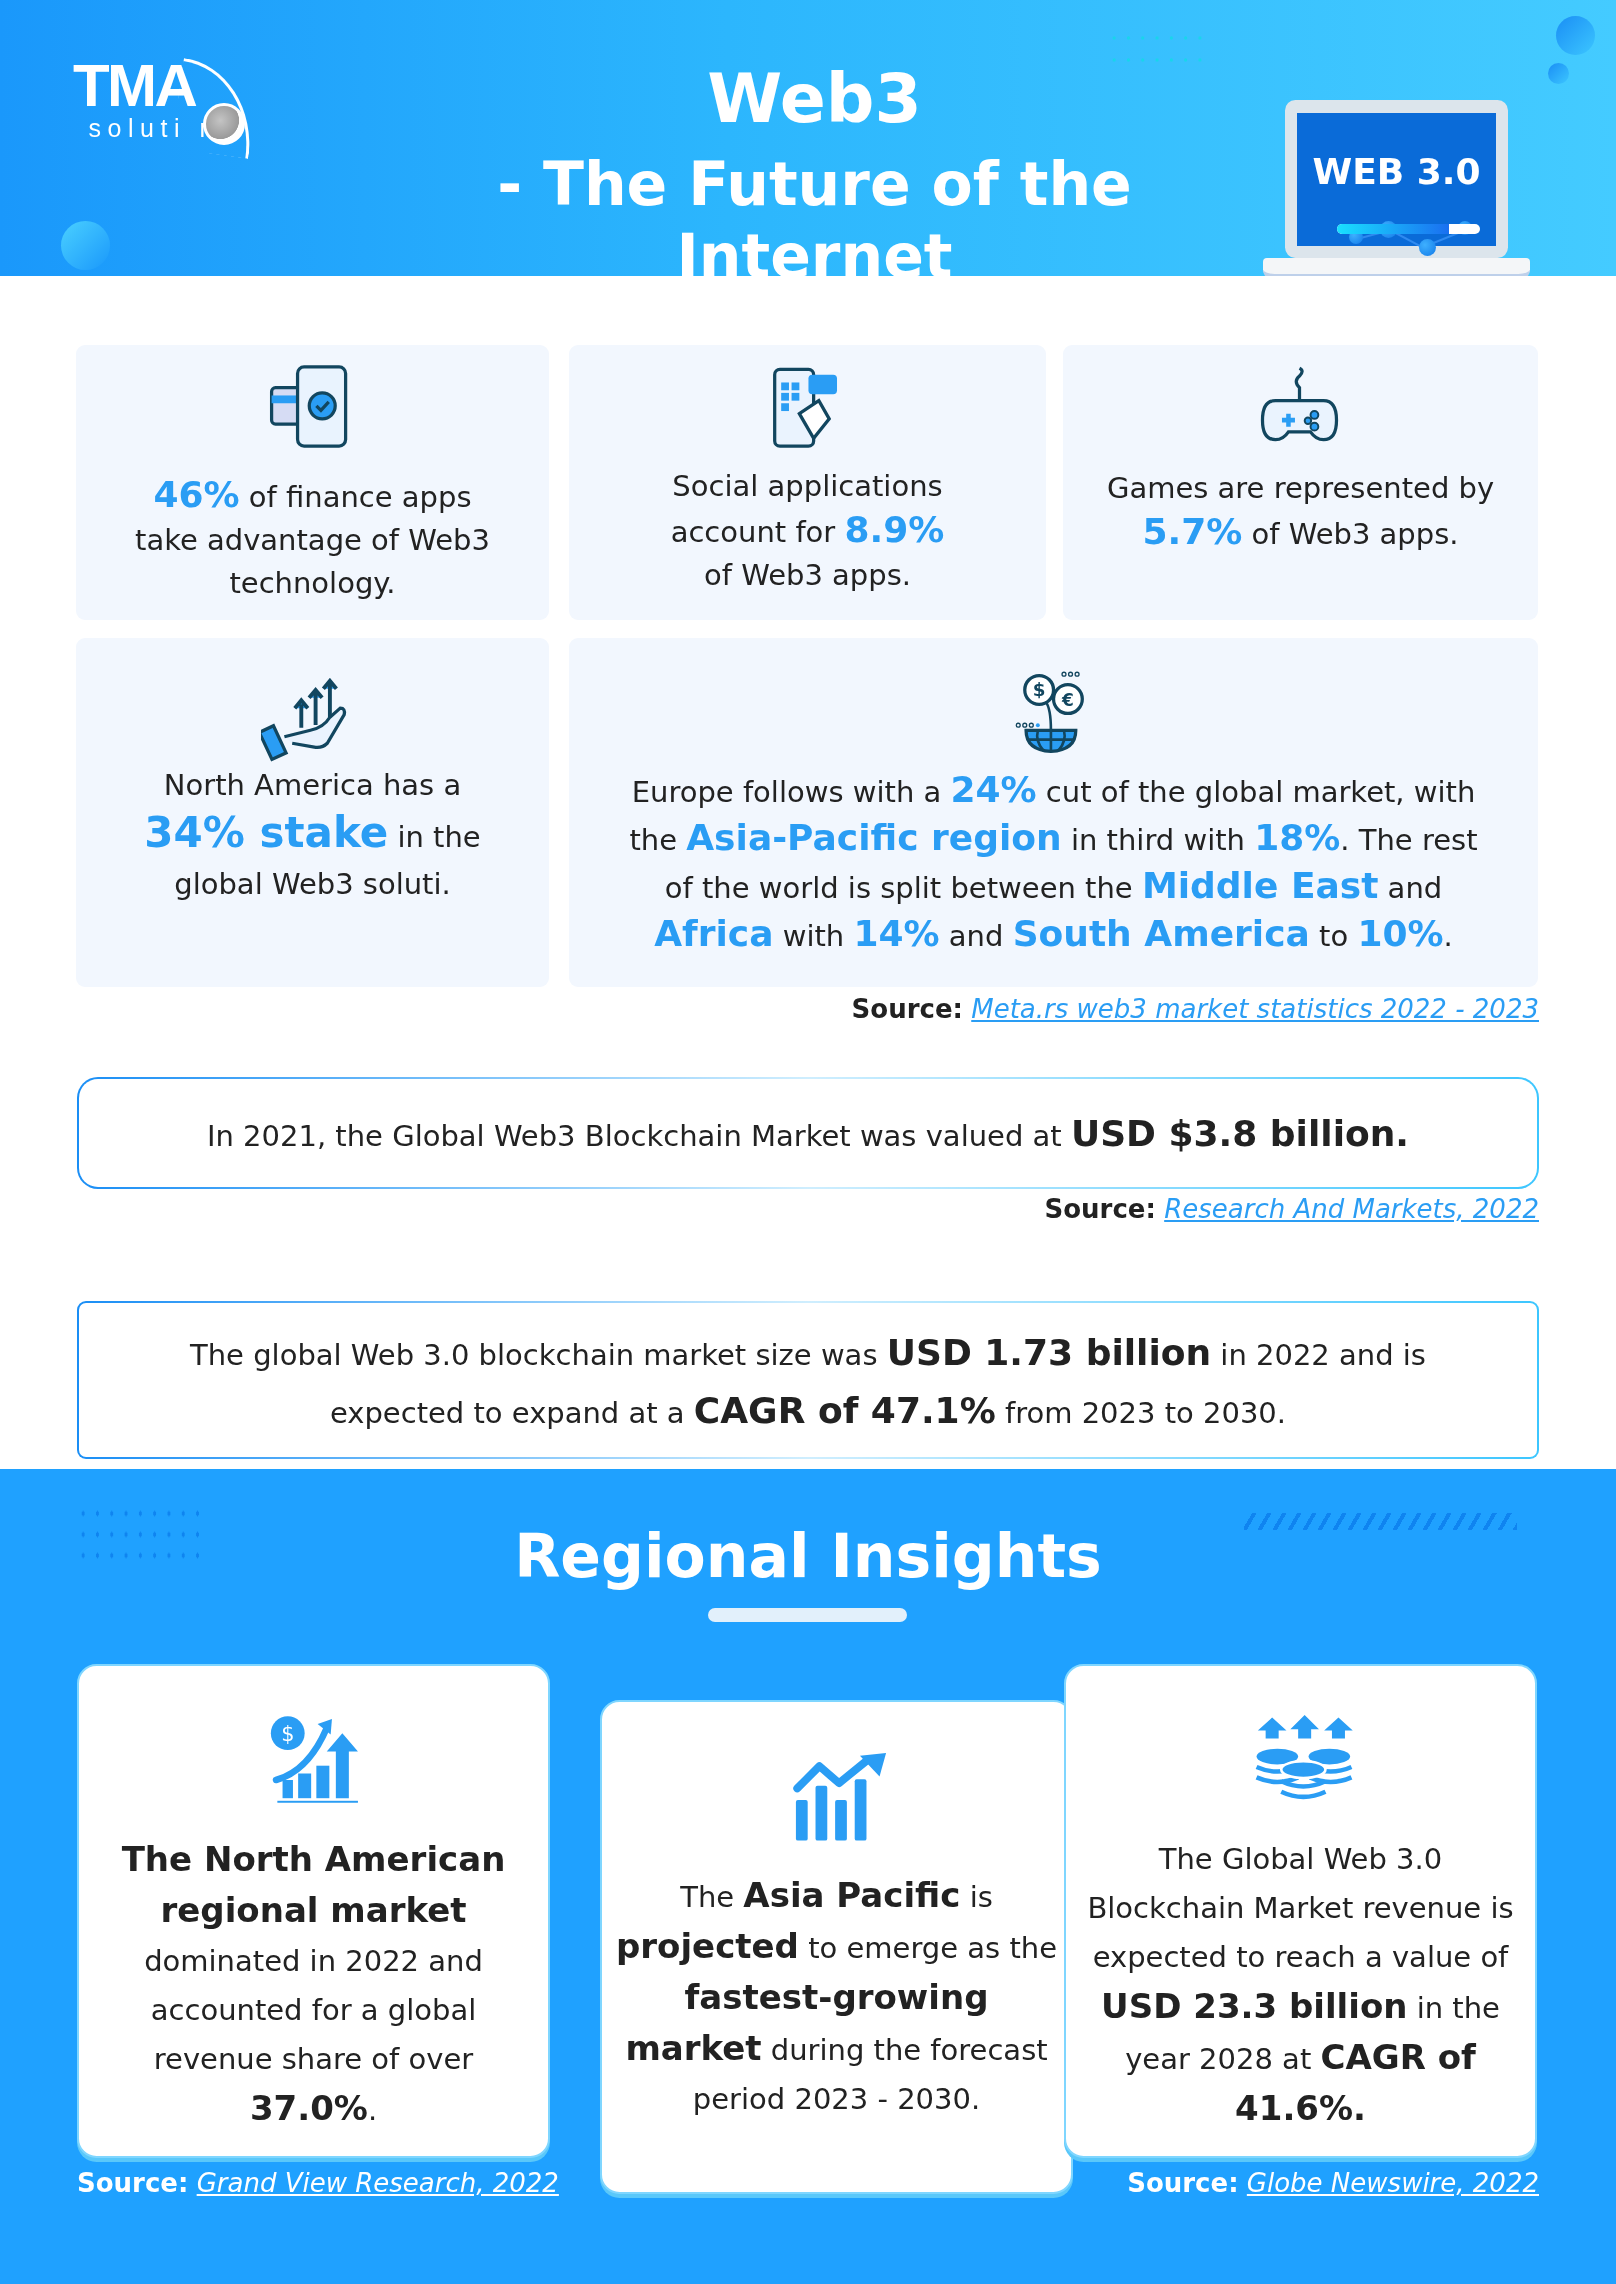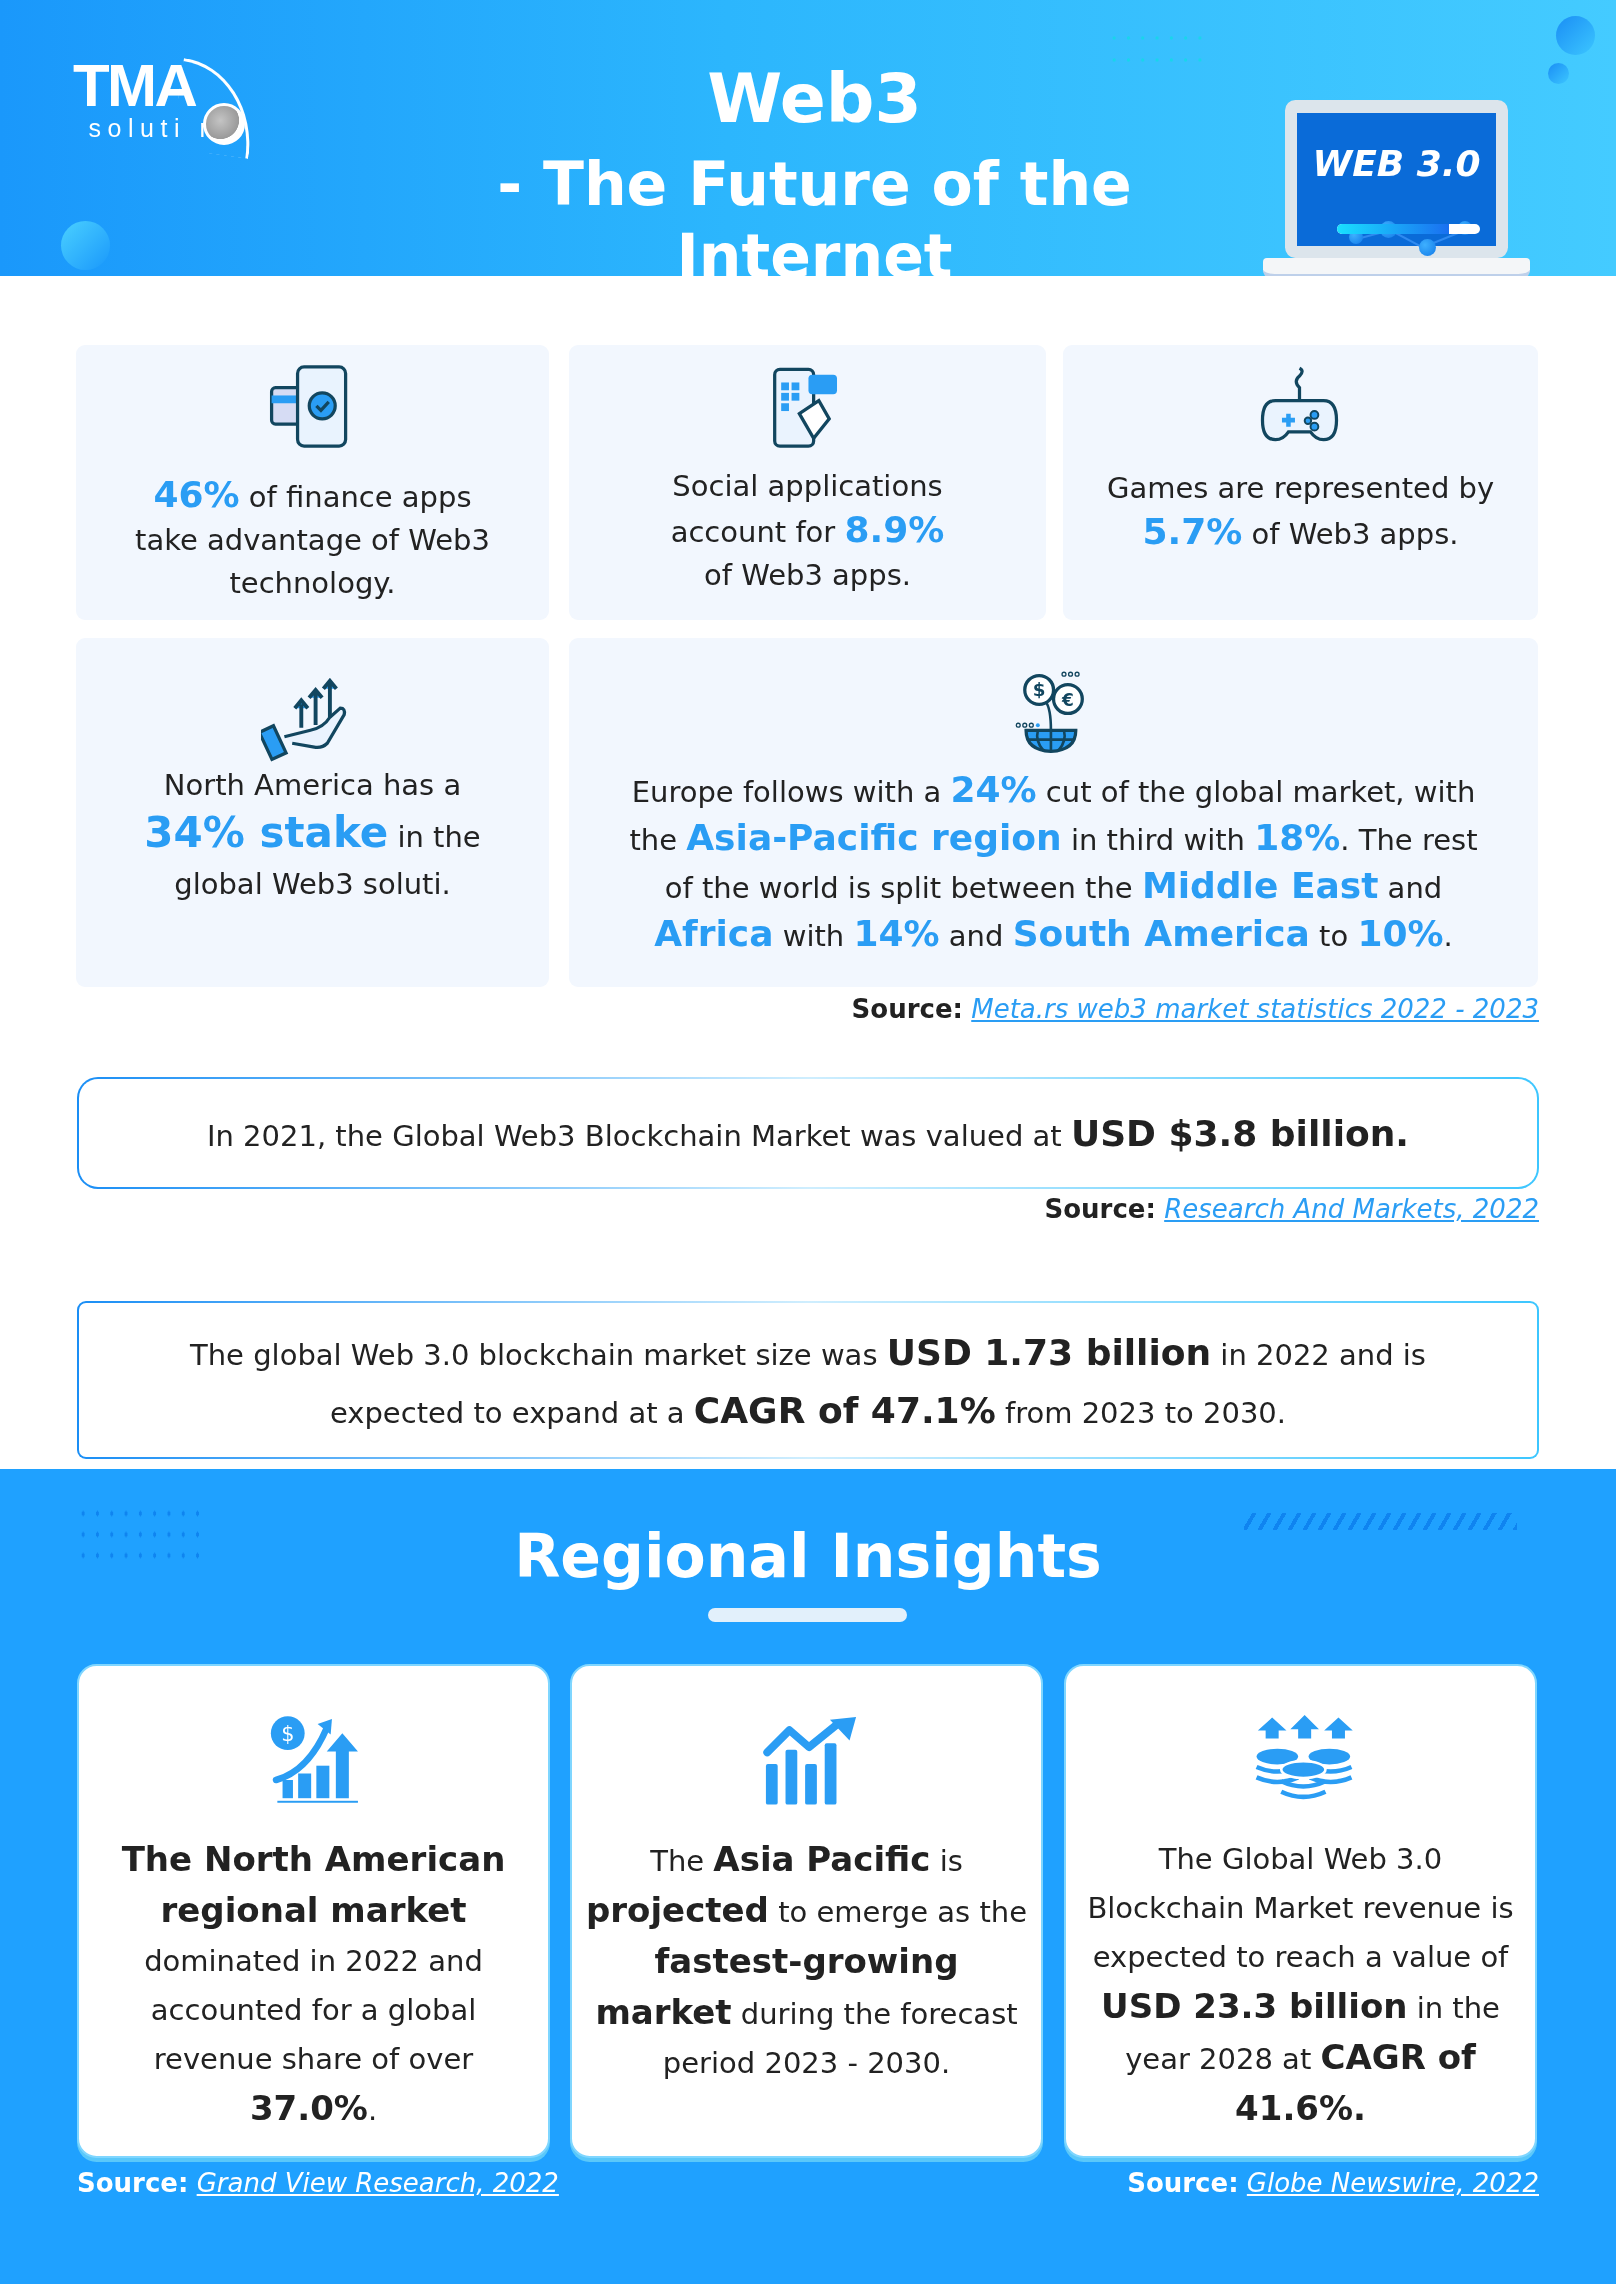--- a/index.html
+++ b/index.html
@@ -91,21 +91,21 @@
   <div class="laptop">
     <div class="lap-frame"></div>
     <div class="lap-screen"></div>
     <div class="lap-line" style="left:94px;top:140px;width:33px;transform:rotate(-15deg);top:138px;"></div>
     <div class="lap-line" style="left:127px;top:130px;width:39px;transform:rotate(28deg);top:129px;"></div>
     <div class="lap-line" style="left:163px;top:146px;width:44px;transform:rotate(-22deg);top:145px;"></div>
     <div class="node" style="left:86px;top:130px;"></div>
     <div class="node" style="left:117px;top:121px;width:17px;height:17px;"></div>
     <div class="node" style="left:156px;top:139px;width:17px;height:17px;"></div>
     <div class="node" style="left:195px;top:121px;"></div>
-    <div class="lap-text" style="top:44px;font-style:italic;">WEB 3.0</div>
+    <div class="lap-text" style="top:52px;">WEB 3.0</div>
     <div class="lap-bar" style="top:124px;left:74px;">
         <div class="lap-bar-fill"></div>
       </div>
     <div class="lap-base"></div>
   </div>
 </div>
 
 <div class="card" style="left:76px;top:345px;width:473px;height:275px;">
   <svg class="icon" style="left:193px;top:18px;" width="87" height="87" viewBox="0 0 134 134">
     <rect x="4" y="38" width="60" height="56" rx="6" fill="#d6dcf4" stroke="#12465f" stroke-width="5"></rect>
@@ -224,21 +224,21 @@
       <rect x="46" y="90" width="20" height="38" fill="#2a9df4"></rect>
       <rect x="74" y="78" width="20" height="50" fill="#2a9df4"></rect>
       <path d="M104 128 v-72 h-14 l24 -28 l24 28 h-14 v72 z" fill="#2a9df4"></path>
       <rect x="14" y="132" width="124" height="3" fill="#2a9df4"></rect>
     </svg>
     <div class="rcard-text">
       <b>The North American regional market</b><span> dominated in 2022 and accounted for a global revenue share of over </span><b>37.0%</b><span>.</span>
     </div>
   </div>
 
-  <div class="rcard" style="left:570px;">
+  <div class="rcard" style="left:600px;margin-top:36px;">
     <svg class="icon" style="left:190px;top:51px;" width="98" height="89" viewBox="0 0 150 136">
       <path d="M8 54 l34 -34 l30 26 l42 -34" stroke="#2a9df4" stroke-width="12" fill="none" stroke-linejoin="round" stroke-linecap="round"></path>
       <path d="M104 4 l40 -4 l-10 36 z" fill="#2a9df4"></path>
       <rect x="6" y="72" width="18" height="62" rx="3" fill="#2a9df4"></rect>
       <rect x="36" y="50" width="18" height="84" rx="3" fill="#2a9df4"></rect>
       <rect x="66" y="72" width="18" height="62" rx="3" fill="#2a9df4"></rect>
       <rect x="96" y="40" width="18" height="94" rx="3" fill="#2a9df4"></rect>
     </svg>
     <div class="rcard-text">
       <span>The </span><b>Asia Pacific</b><span> is </span><b>projected</b><span> to emerge as the </span><b>fastest-growing market</b><span> during the forecast period 2023 - 2030.</span>

